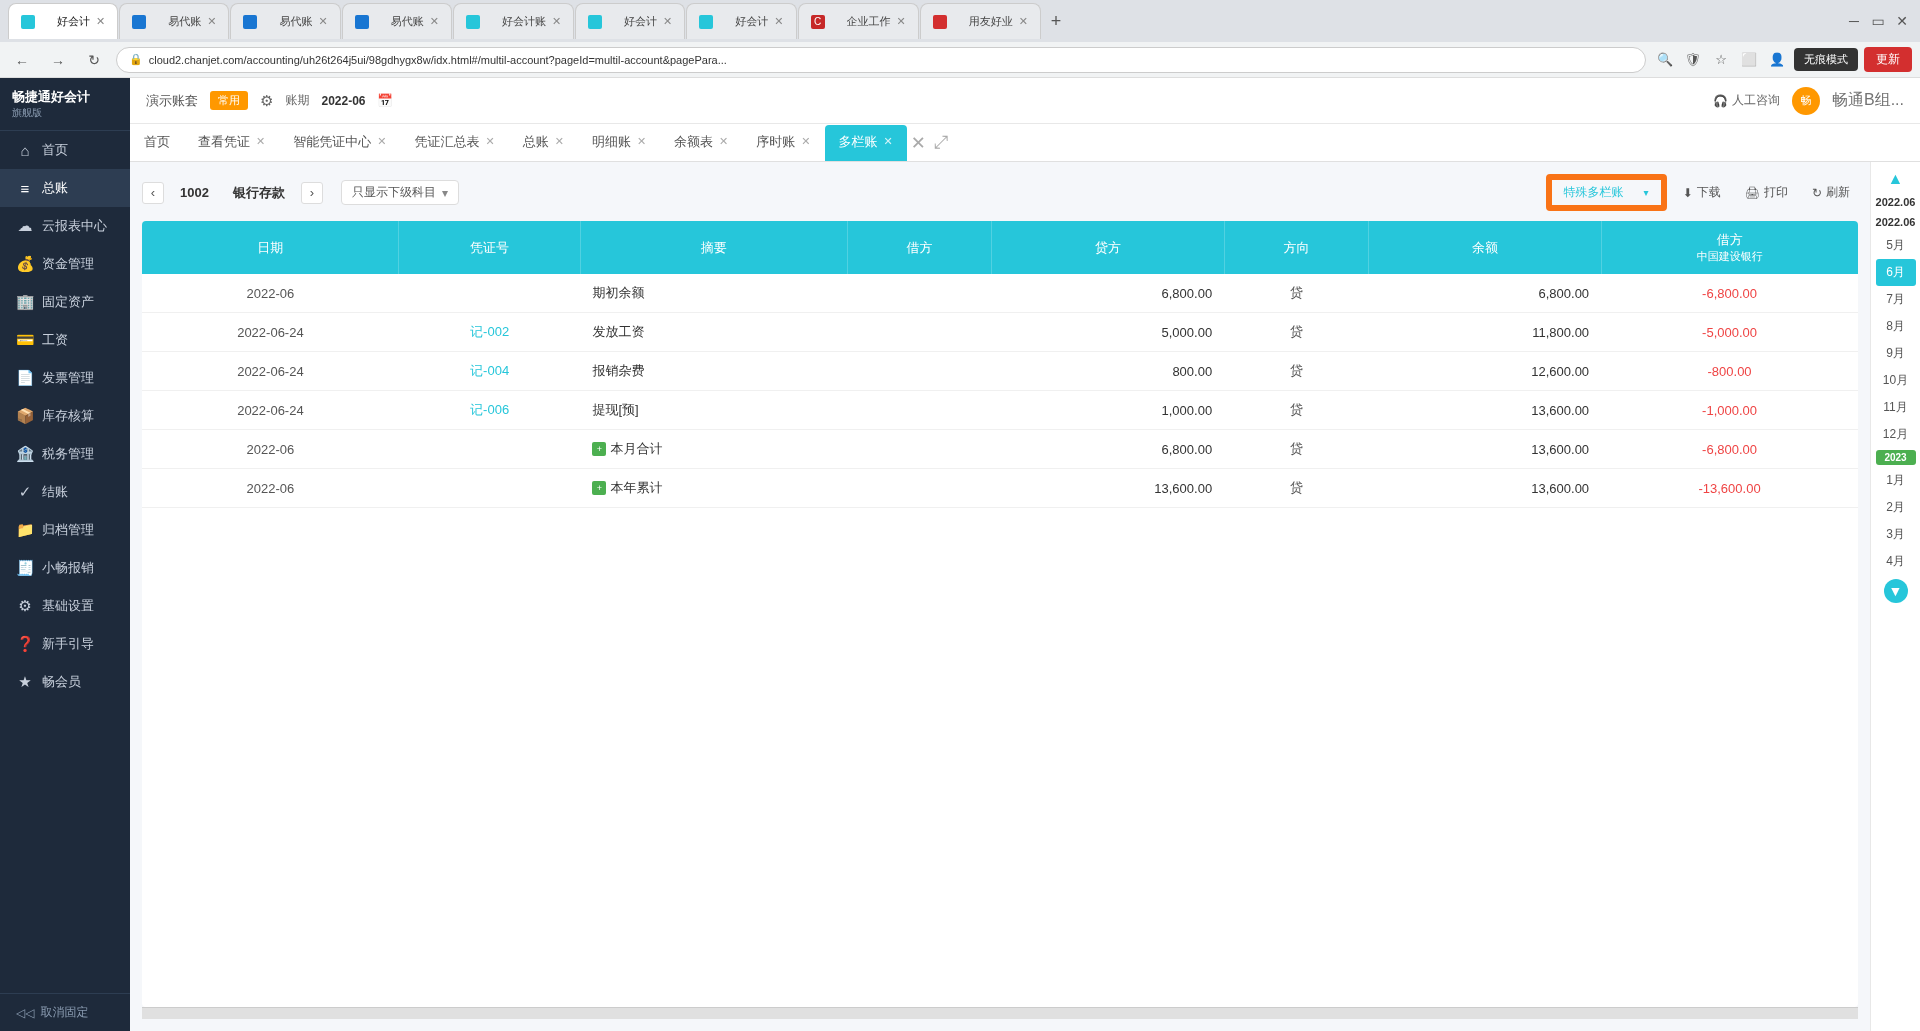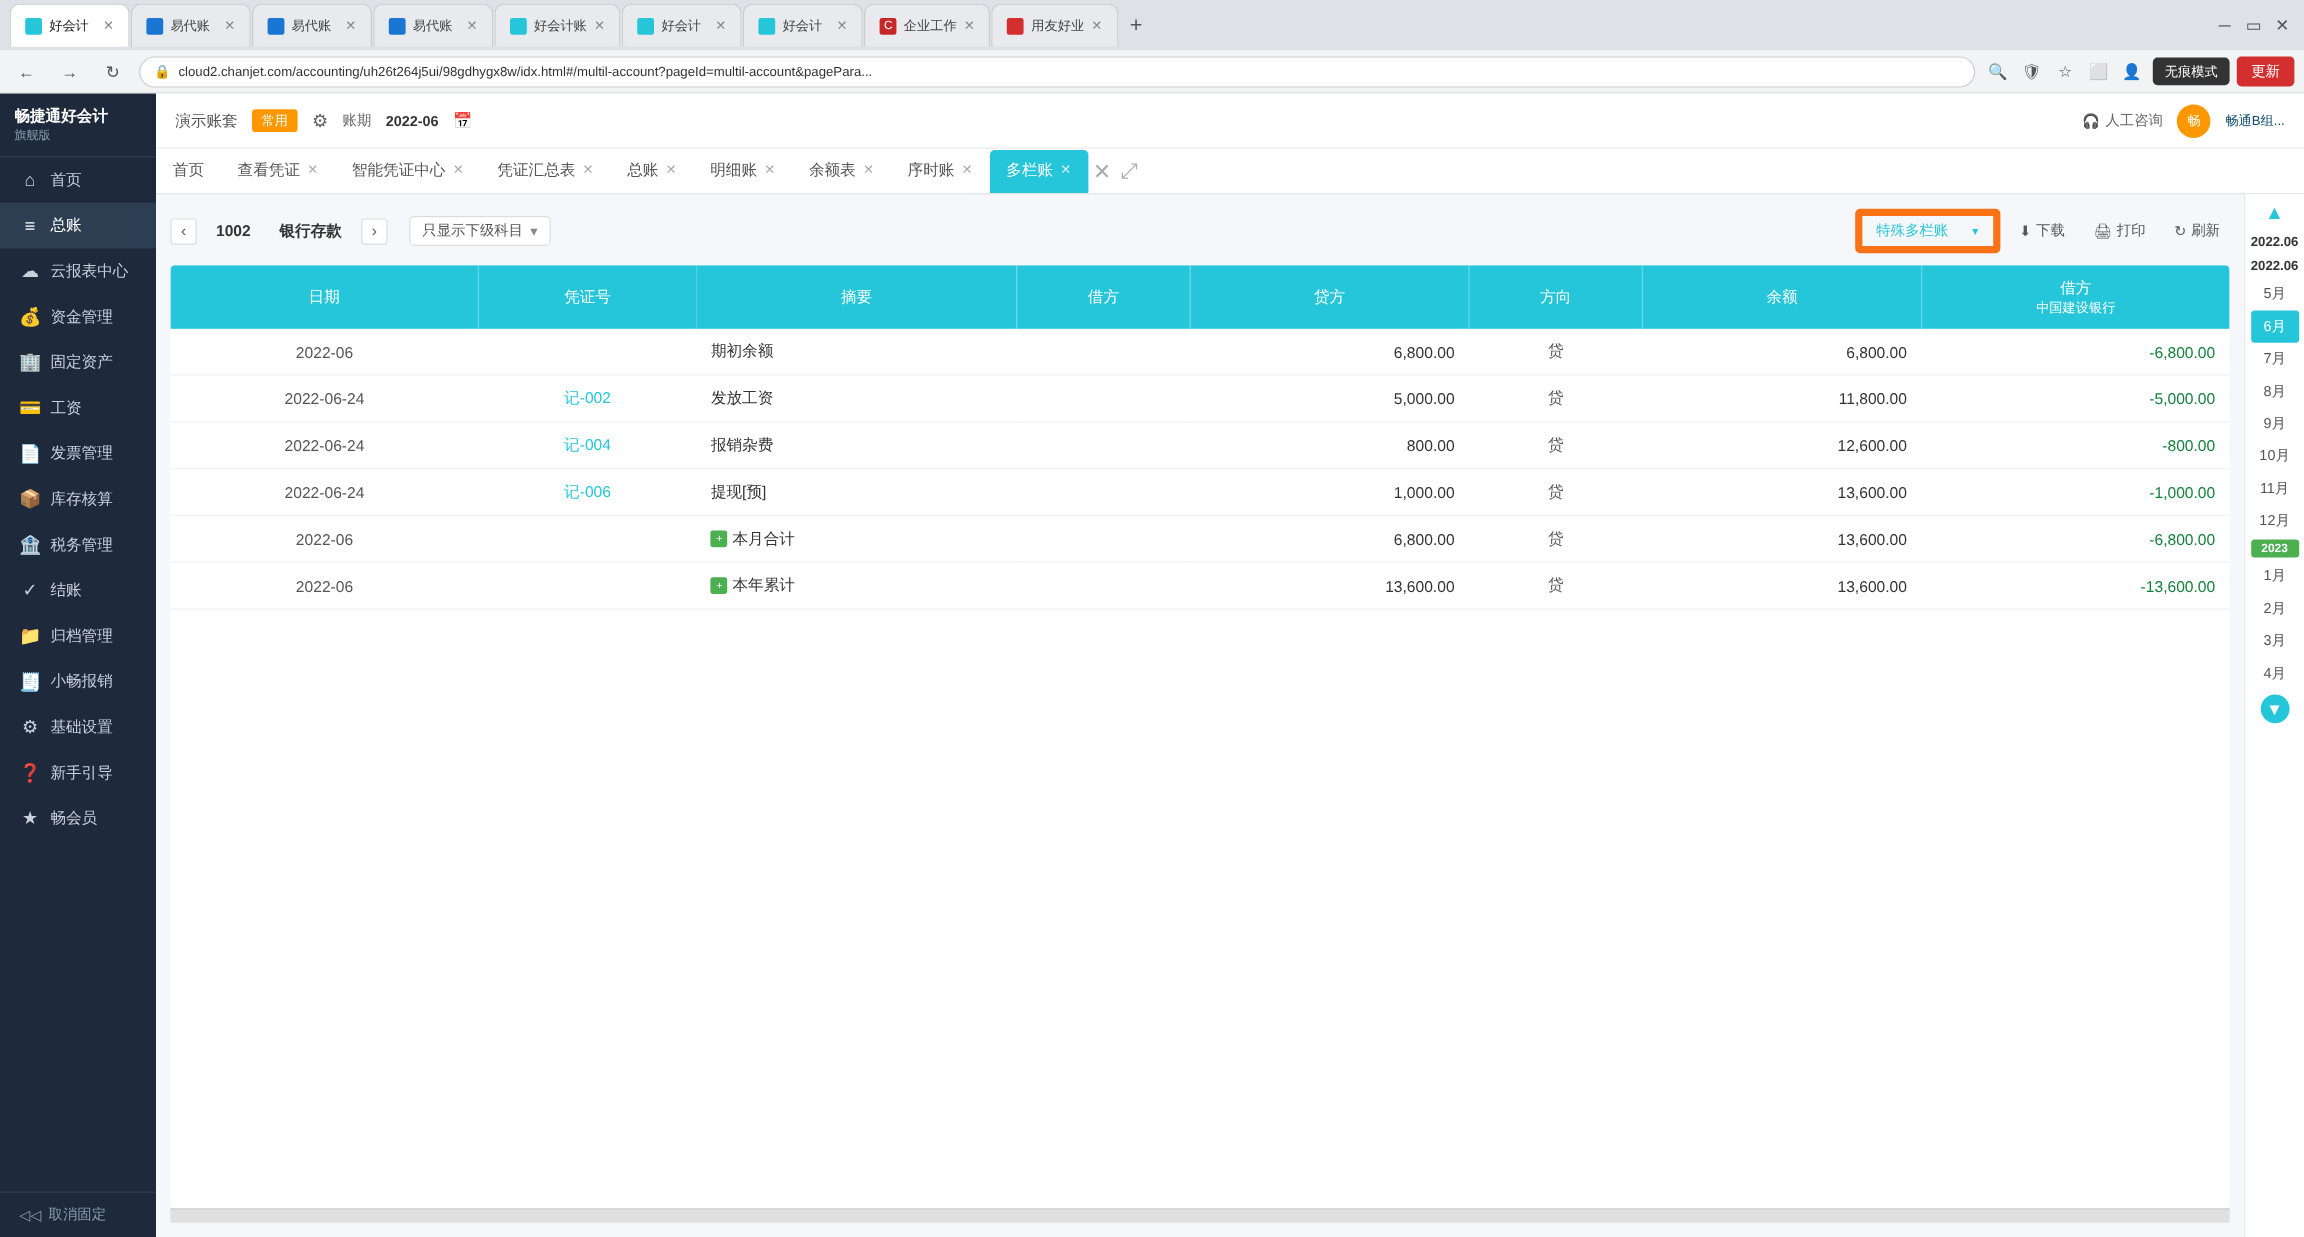--- a/index.html
+++ b/index.html
@@ -3,21 +3,21 @@
   <meta charset="utf-8">
   <style>
     * { box-sizing: border-box; margin: 0; padding: 0; }
     body { font-family: 'Microsoft YaHei', Arial, sans-serif; font-size: 13px; background: #f0f2f5; overflow: hidden; width: 1920px; height: 1031px; }
 
     
     .browser-chrome { background: #dee1e6; height: 42px; display: flex; align-items: center; padding: 0 8px; gap: 0; }
     .tab { display: flex; align-items: center; padding: 0 12px; height: 36px; background: #e8eaed; border-radius: 8px 8px 0 0; font-size: 12px; color: #444; gap: 6px; min-width: 100px; max-width: 130px; position: relative; cursor: pointer; border: 1px solid #ccc; border-bottom: none; margin-right: 1px; }
     .tab.active { background: #fff; color: #1a1a1a; z-index: 2; }
     .tab-icon { width: 14px; height: 14px; border-radius: 2px; flex-shrink: 0; }
-    .tab-label { flex: 1; overflow: hidden; text-overflow: ellipsis; white-space: nowrap; font-size: 11px; }
+    .tab-label { flex: 1; overflow: hidden; text-overflow: ellipsis; white-space: nowrap; font-size: 11px; margin-left: 16px; }
     .tab-close { font-size: 11px; color: #888; cursor: pointer; flex-shrink: 0; }
     .tab-add { width: 28px; height: 28px; display: flex; align-items: center; justify-content: center; cursor: pointer; color: #555; font-size: 18px; }
     .tab-controls { margin-left: auto; display: flex; gap: 4px; }
     .tab-ctrl-btn { width: 20px; height: 20px; display: flex; align-items: center; justify-content: center; cursor: pointer; color: #555; font-size: 14px; }
 
     
     .address-bar { background: #f1f3f4; height: 36px; display: flex; align-items: center; padding: 0 8px; gap: 8px; border-bottom: 1px solid #ddd; }
     .nav-btn { width: 28px; height: 28px; display: flex; align-items: center; justify-content: center; cursor: pointer; color: #555; font-size: 14px; border-radius: 50%; }
     .address-input { flex: 1; height: 26px; background: #fff; border: 1px solid #ccc; border-radius: 13px; padding: 0 12px; font-size: 11px; color: #333; display: flex; align-items: center; }
     .addr-icons { display: flex; gap: 6px; align-items: center; }
@@ -43,21 +43,21 @@
 
     
     .topbar { background: #fff; padding: 6px 16px; display: flex; align-items: center; gap: 12px; border-bottom: 1px solid #e8e8e8; height: 46px; }
     .demo-badge { background: #ff9800; color: #fff; font-size: 11px; padding: 2px 8px; border-radius: 3px; cursor: pointer; }
     .settings-icon { color: #666; cursor: pointer; font-size: 15px; }
     .period-label { color: #666; font-size: 12px; }
     .period-value { color: #333; font-size: 12px; font-weight: bold; }
     .topbar-right { margin-left: auto; display: flex; align-items: center; gap: 12px; }
     .consult-btn { display: flex; align-items: center; gap: 4px; color: #666; font-size: 12px; cursor: pointer; }
     .user-avatar { width: 28px; height: 28px; border-radius: 50%; background: #ff9800; display: flex; align-items: center; justify-content: center; color: #fff; font-size: 11px; }
-    .user-name { font-size: 11px; color: #0c4a6e; }
+    .user-name { font-size: 16px; color: #737373; }
 
     
     .tabs-bar { background: #fff; display: flex; align-items: center; border-bottom: 1px solid #e0e0e0; overflow-x: auto; min-height: 38px; }
     .page-tab { padding: 8px 14px; font-size: 13px; color: #555; cursor: pointer; white-space: nowrap; display: flex; align-items: center; gap: 6px; border-bottom: 2px solid transparent; }
     .page-tab.active { color: #fff; background: #26c6da; border-bottom: 2px solid #26c6da; border-radius: 4px 4px 0 0; }
     .page-tab-close { font-size: 11px; color: rgba(255,255,255,0.8); cursor: pointer; }
     .page-tab:not(.active) .page-tab-close { color: #aaa; }
 
     
     .content { flex: 1; display: flex; overflow: hidden; }
@@ -83,21 +83,21 @@
     thead th { padding: 10px 12px; text-align: center; font-weight: normal; font-size: 13px; border-right: 1px solid rgba(255,255,255,0.2); white-space: nowrap; }
     thead th:last-child { border-right: none; }
     tbody tr { border-bottom: 1px solid #f0f0f0; }
     tbody td { padding: 10px 12px; font-size: 13px; color: #333; text-align: center; white-space: nowrap; }
     .td-date { color: #555; }
     .td-voucher { color: #26c6da; cursor: pointer; }
     .td-summary { text-align: left; color: #333; }
     .td-amount { text-align: right; color: #333; }
     .td-direction { color: #555; }
     .td-balance { text-align: right; color: #333; }
-    .td-col-amount { text-align: right; color: #15803d; }
+    .td-col-amount { text-align: center; color: #ef4444; }
     .summary-tag { display: inline-flex; align-items: center; gap: 4px; }
     .summary-tag-icon { width: 14px; height: 14px; background: #4caf50; border-radius: 2px; display: inline-flex; align-items: center; justify-content: center; color: #fff; font-size: 9px; }
 
     
     .month-nav { width: 50px; background: #fff; border-left: 1px solid #e8e8e8; display: flex; flex-direction: column; align-items: center; padding: 4px 0; font-size: 12px; overflow-y: auto; }
     .month-nav-header { font-size: 11px; color: #333; padding: 4px 0; font-weight: bold; }
     .month-item { width: 40px; text-align: center; padding: 5px 4px; cursor: pointer; color: #555; border-radius: 3px; }
     .month-item.active { background: #26c6da; color: #fff; border-radius: 3px; }
     .month-item.year-label { background: #4caf50; color: #fff; font-size: 10px; font-weight: bold; padding: 2px 4px; border-radius: 3px; margin: 2px 10px; }
     .month-nav-arrow { color: #26c6da; cursor: pointer; font-size: 16px; padding: 4px; }

